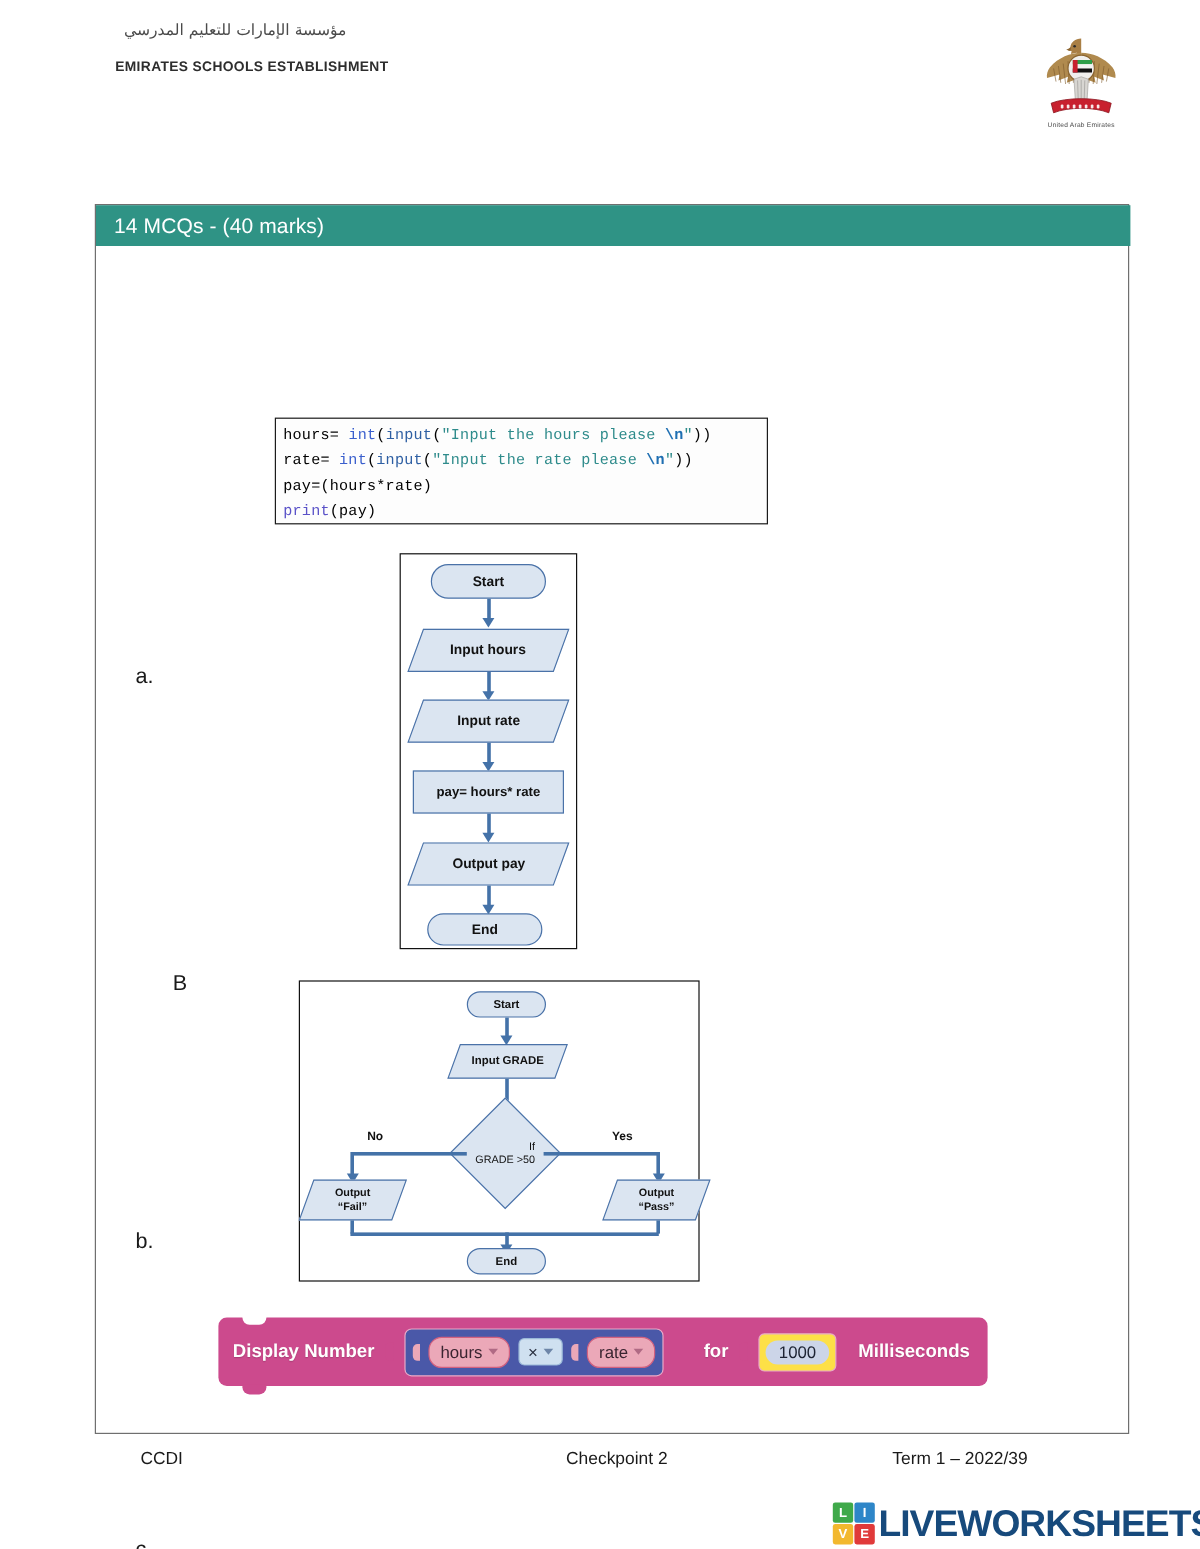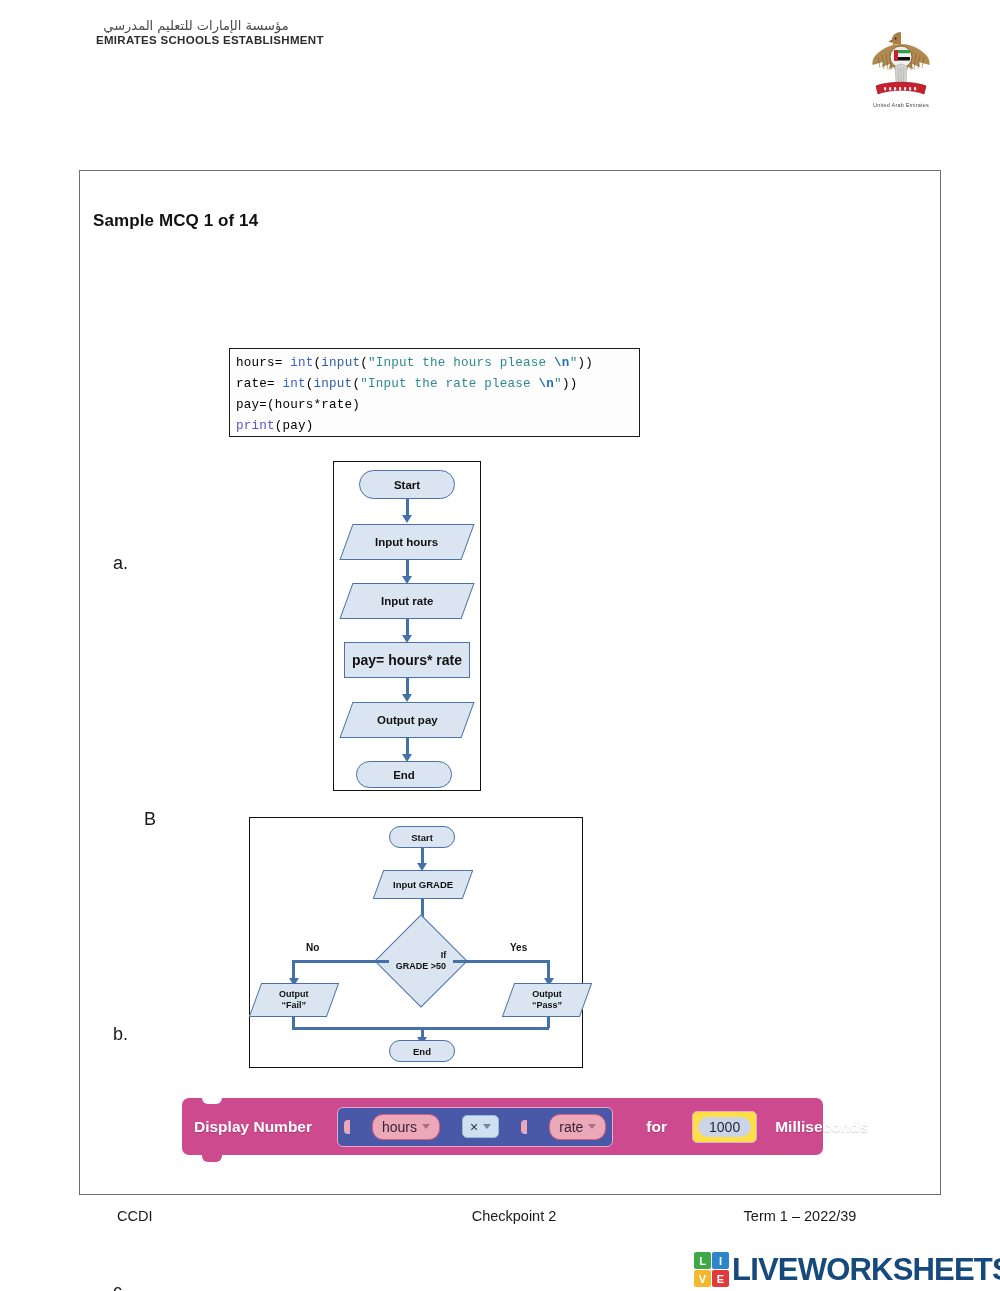--- a/index.html
+++ b/index.html
@@ -58,21 +58,21 @@
     letter-spacing: 0.5px;
     direction: rtl;
     white-space: nowrap;
   }
   .ese-latin-sub {
     font-family: "Liberation Sans", sans-serif;
     font-size: 11.5px;
     font-weight: 600;
     color: #2d2d2d;
     letter-spacing: 0.3px;
-    margin-top: 1px;
+    margin-top: 17px;
     white-space: nowrap;
   }
 
   .uae-logo {
     position: absolute;
     left: 846px; top: 26px;
     width: 110px;
     text-align: center;
   }
   .uae-emblem {
@@ -204,21 +204,21 @@
     background: #dbe5f1;
     border: 1.2px solid #4a72a8;
     transform: rotate(45deg);
     box-sizing: border-box;
   }
   .fl-diamond-label {
     position: absolute; left: 0; top: 0;
     width: 100%; height: 100%;
     display: flex; align-items: center; justify-content: center;
     text-align: right;
-    font-weight: bold; color: #111;
+    font-weight: normal; color: #111;
     line-height: 1.25;
   }
   .fl-arrow {
     position: absolute;
     background: #4472a8;
     width: 3px;
   }
   .fl-arrow::after {
     content: "";
     position: absolute;
@@ -268,21 +268,21 @@
     border-radius: 0 0 6px 6px;
   }
   .sb-label { white-space: nowrap; text-shadow: 0 1px 1px rgba(0,0,0,.18); }
   .sb-operator {
     display: flex;
     align-items: center;
     background: #4a58a8;
     border: 1.5px solid #e8a9c8;
     border-radius: 6px;
     padding: 4px 6px;
-    gap: 22px;
+    gap: 7px;
     height: 40px;
     box-sizing: border-box;
   }
   .sb-reporter {
     display: flex; align-items: center; gap: 5px;
     background: #eba8b8;
     border: 1.5px solid #d2607f;
     border-radius: 11px;
     padding: 3px 9px;
     color: #3a2430;
@@ -442,23 +442,23 @@
           <rect x="44" y="61" width="2.2" height="3.4" rx="1"></rect>
         </g>
       </svg>
     </div>
     <div class="uae-caption">United Arab Emirates</div>
   </div>
 </div>
 
 <div class="page-frame">
 
+  <div class="teal-bar">14 MCQs - (40 marks)</div>
 
   <div class="q-block">
-    <div class="q-sample">Sample MCQ 1 of 14</div>
   </div>
 
   <div class="opt-letter" style="left:33px; top:382px;">a.</div>
   <div class="opt-letter" style="left:64px; top:638px;">B</div>
   <div class="opt-letter" style="left:33px; top:853px;">b.</div>
   <div class="opt-letter" style="left:33px; top:1110px;">c.</div>
 </div>
 
 <div class="code-box" id="code-box"><div><span class="tok-plain">hours= </span><span class="tok-kw">int</span><span class="tok-plain">(</span><span class="tok-fn">input</span><span class="tok-plain">(</span><span class="tok-str">"Input the hours please </span><span class="tok-esc">\n</span><span class="tok-str">"</span><span class="tok-plain">))</span></div><div><span class="tok-plain">rate= </span><span class="tok-kw">int</span><span class="tok-plain">(</span><span class="tok-fn">input</span><span class="tok-plain">(</span><span class="tok-str">"Input the rate please </span><span class="tok-esc">\n</span><span class="tok-str">"</span><span class="tok-plain">))</span></div><div><span class="tok-plain">pay=(hours*rate)</span></div><div><span class="tok-print">print</span><span class="tok-plain">(pay)</span></div></div>
 
@@ -469,21 +469,21 @@
   <div class="fl-node fl-para" style="left:12px; top:62px; width:122px; height:36px; font-size:11.5px;">
       <span>Input hours</span>
     </div>
   <div class="fl-arrow" style="left:71.5px; top:98px; height:17px;"></div>
 
   <div class="fl-node fl-para" style="left:12px; top:121px; width:122px; height:36px; font-size:11.5px;">
       <span>Input rate</span>
     </div>
   <div class="fl-arrow" style="left:71.5px; top:157px; height:17px;"></div>
 
-  <div class="fl-node" style="left:10px; top:180px; width:126px; height:36px; font-size:14px;">pay= hours* rate</div>
+  <div class="fl-node" style="left:10px; top:180px; width:126px; height:36px; font-size:11px;">pay= hours* rate</div>
   <div class="fl-arrow" style="left:71.5px; top:216px; height:17px;"></div>
 
   <div class="fl-node fl-para" style="left:12px; top:240px; width:122px; height:36px; font-size:11.5px;">
       <span>Output pay</span>
     </div>
   <div class="fl-arrow" style="left:71.5px; top:276px; height:17px;"></div>
 
   <div class="fl-node fl-term" style="left:22px; top:299px; width:96px; height:27px; font-size:11.5px;">End</div>
 </div>
 

